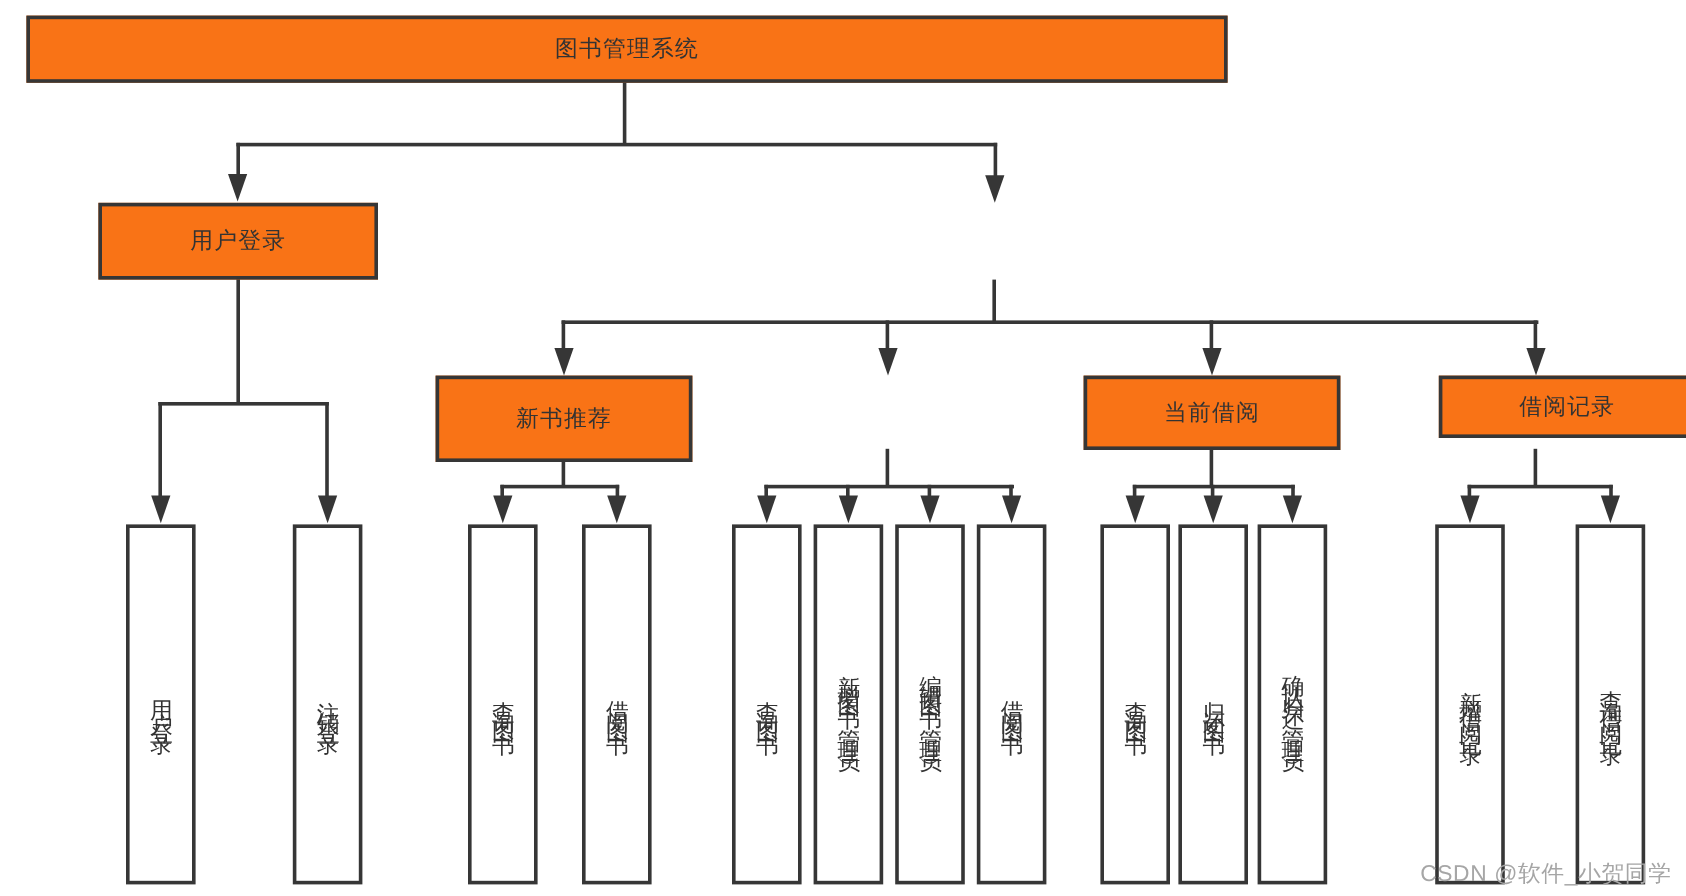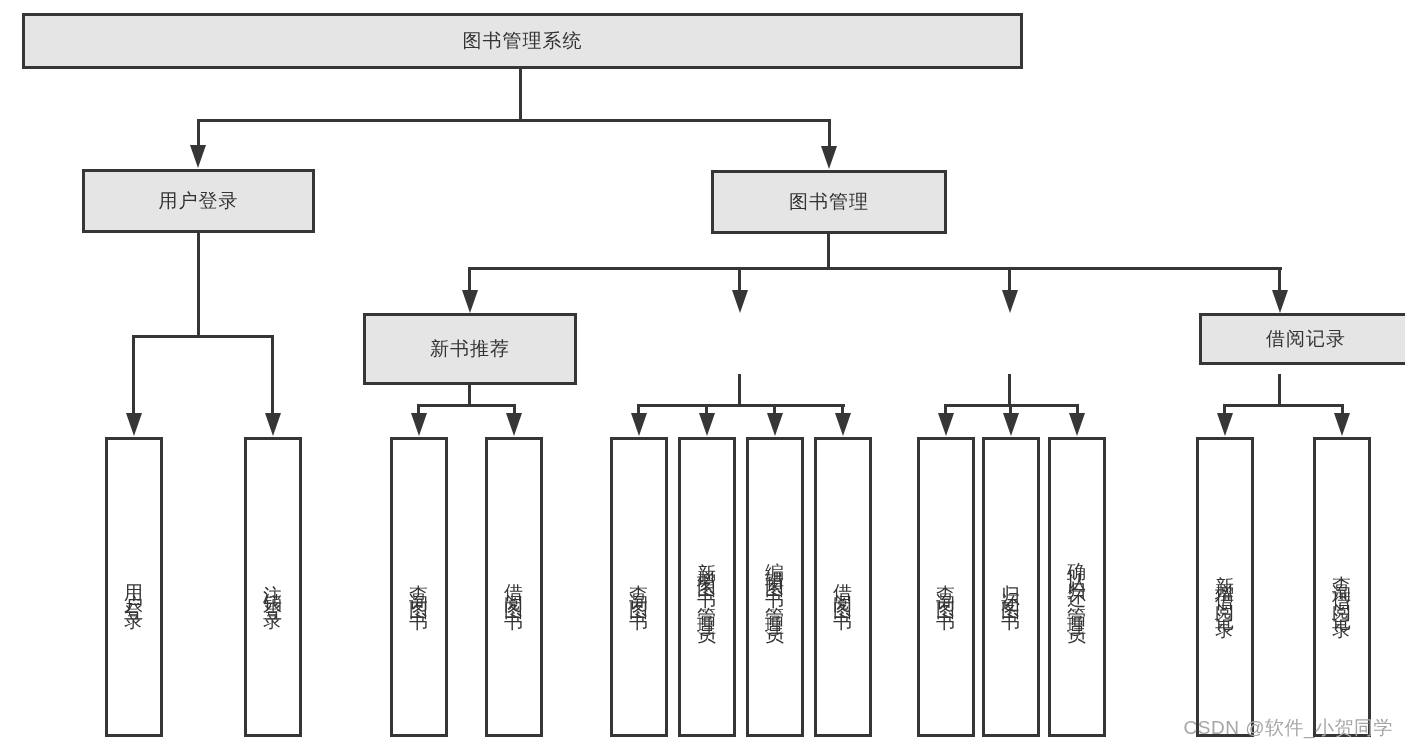--- a/index.html
+++ b/index.html
@@ -9,21 +9,21 @@
     --bg:#ffffff;
   }
   html,body{margin:0;padding:0;background:var(--bg);}
   .stage{
     position:relative;width:1405px;height:747px;background:var(--bg);
     font-family:"Liberation Sans","DejaVu Sans",sans-serif;
     overflow:hidden;
   }
   .box{
     position:absolute;box-sizing:border-box;
-    border:3px solid var(--line);background:#e5e5e5;color:var(--text);
+    border:3px solid var(--line);background:#f97316;color:var(--text);
     display:flex;align-items:center;justify-content:center;
     font-size:19px;letter-spacing:1px;
   }
   .vbox{
     position:absolute;box-sizing:border-box;
     border:3px solid var(--line);background:#fff;color:var(--text);
     display:flex;align-items:center;justify-content:center;
     writing-mode:vertical-rl;text-orientation:mixed;
     font-size:19px;letter-spacing:9px;line-height:1;
     top:437px;width:58px;height:300px;
@@ -107,29 +107,29 @@
   <div class="arr" style="left:1334px;top:413px"></div>
 
   <div class="box" style="left:22px;top:13px;width:1001px;height:56px">
     <span>图书管理系统</span>
   </div>
 
   <div class="box" style="left:82px;top:169px;width:233px;height:64px">
     <span>用户登录</span>
   </div>
 
-  <div class="box" style="left:711px;top:170px;width:236px;height:64px">
-    <span>图书管理</span>
-  </div>
 
   <div class="box" style="left:363px;top:313px;width:214px;height:72px">
     <span>新书推荐</span>
   </div>
 
 
+  <div class="box" style="left:903px;top:313px;width:214px;height:62px">
+    <span>当前借阅</span>
+  </div>
 
   <div class="box" style="left:1199px;top:313px;width:214px;height:52px">
     <span>借阅记录</span>
   </div>
 
   <div class="vbox" style="left:105px">
     <span>用户登录</span>
   </div>
   <div class="vbox" style="left:244px">
     <span>注销登录</span>

